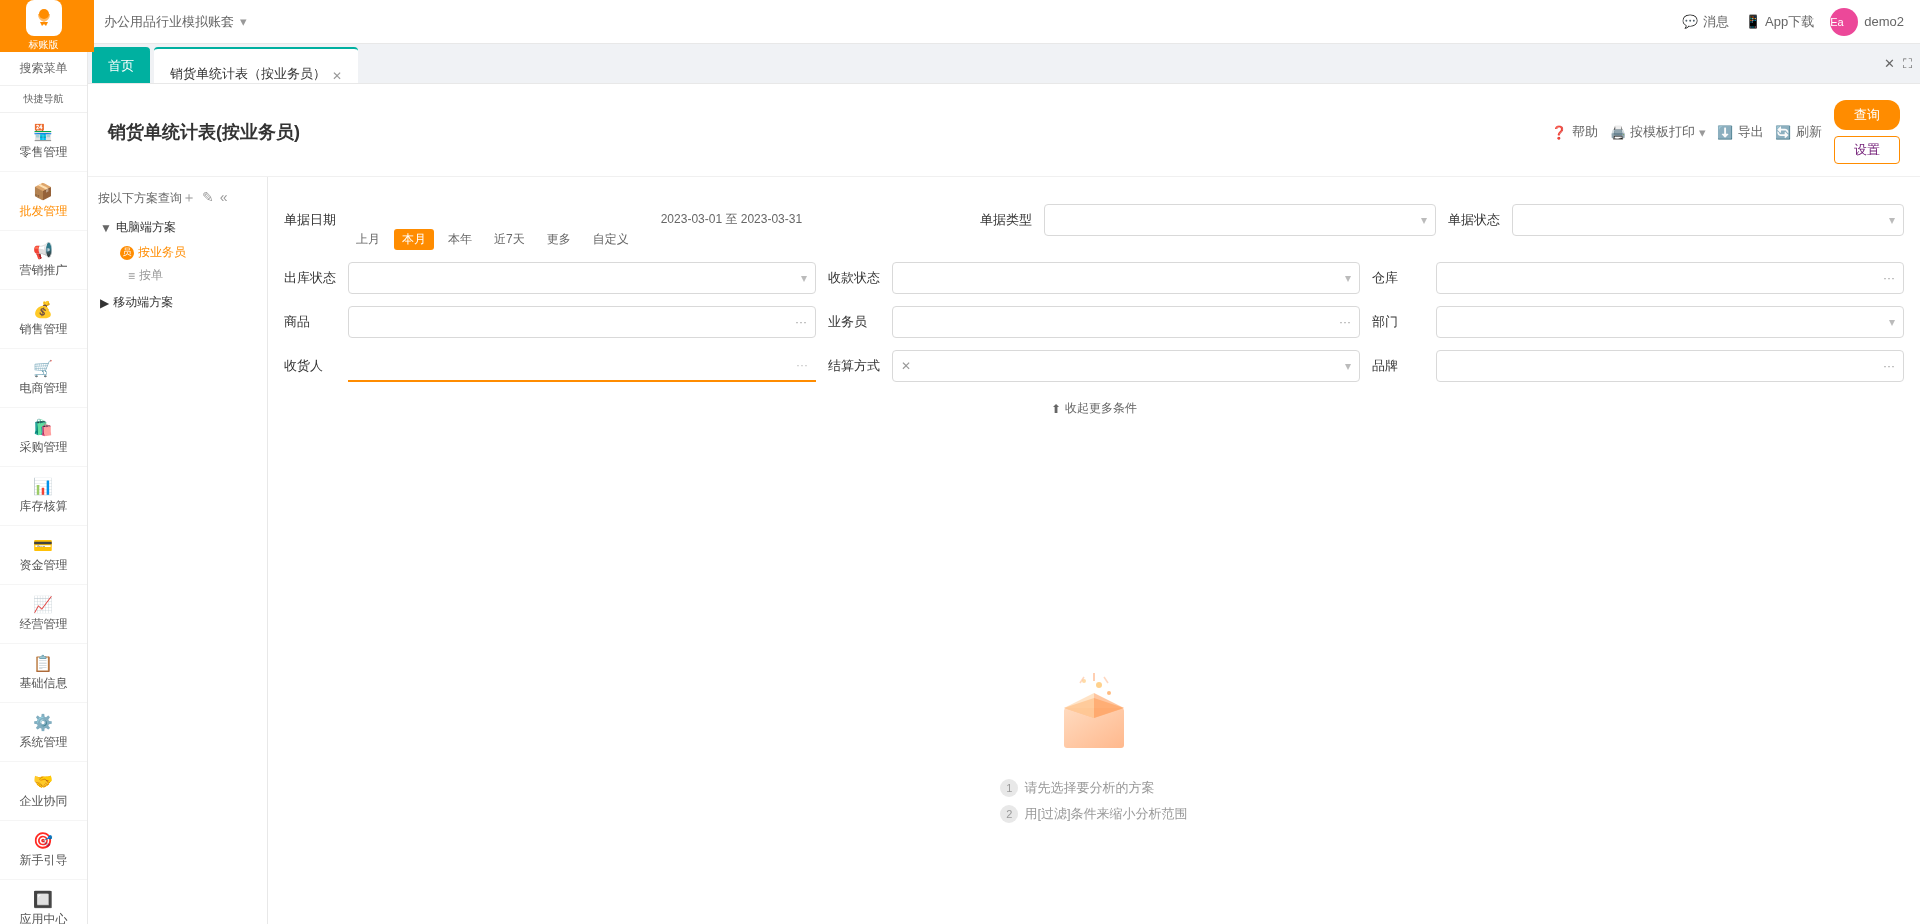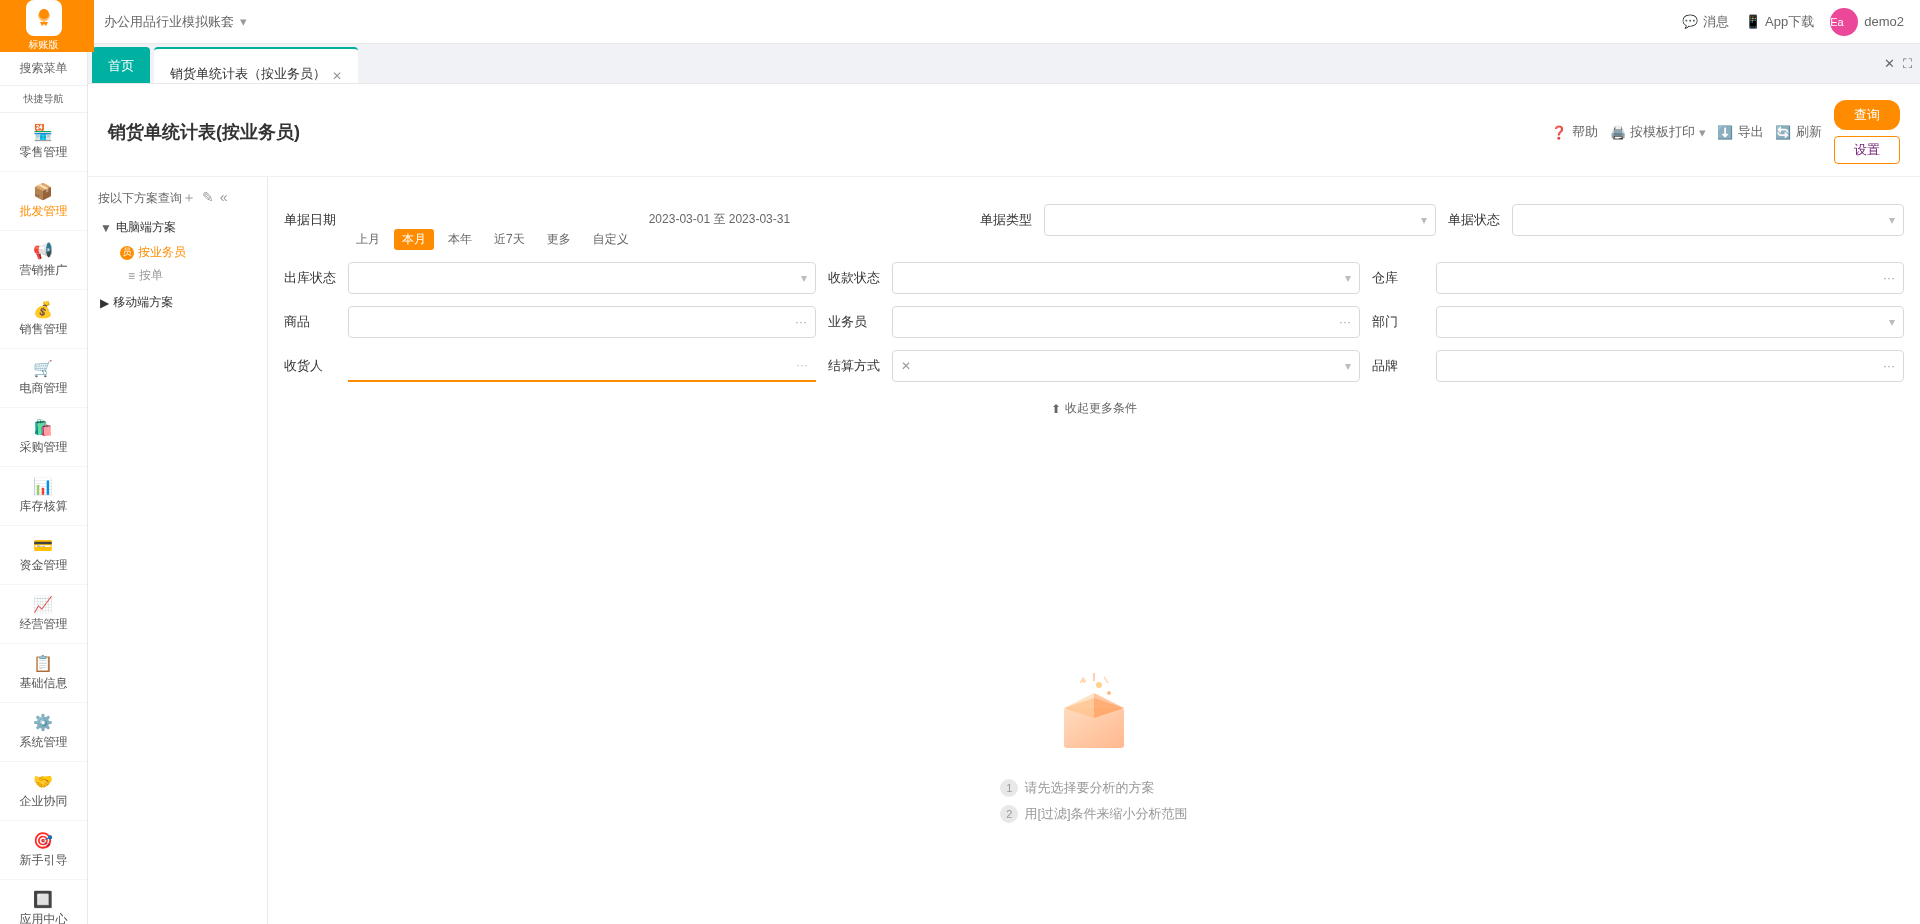--- a/index.html
+++ b/index.html
@@ -276,21 +276,21 @@
             <div class="filter-item" style="flex:1.5;">
               <span class="filter-label">单据日期</span>
               <div class="date-filters">
                 <span class="date-btn">上月</span>
                 <span class="date-btn active" style="background:#ff8c00;color:#fff;padding:2px 8px;border-radius:3px;">本月</span>
                 <span class="date-btn">本年</span>
                 <span class="date-btn">近7天</span>
                 <span class="date-btn">更多</span>
                 <span class="date-btn">自定义</span>
               </div>
-              <span class="date-range" style="font-size:12px;color:#666;margin-left:4px;">2023-03-01 至 2023-03-31</span>
+              <span class="date-range" style="font-size:12px;color:#666;margin-left:16px;">2023-03-01 至 2023-03-31</span>
             </div>
             <div class="filter-item" style="flex:1;">
               <span class="filter-label">单据类型</span>
               <div class="filter-select">
                 <span style="color:#ccc;"></span>
                 <span style="color:#bbb;">▾</span>
               </div>
             </div>
             <div class="filter-item" style="flex:1;">
               <span class="filter-label">单据状态</span>

